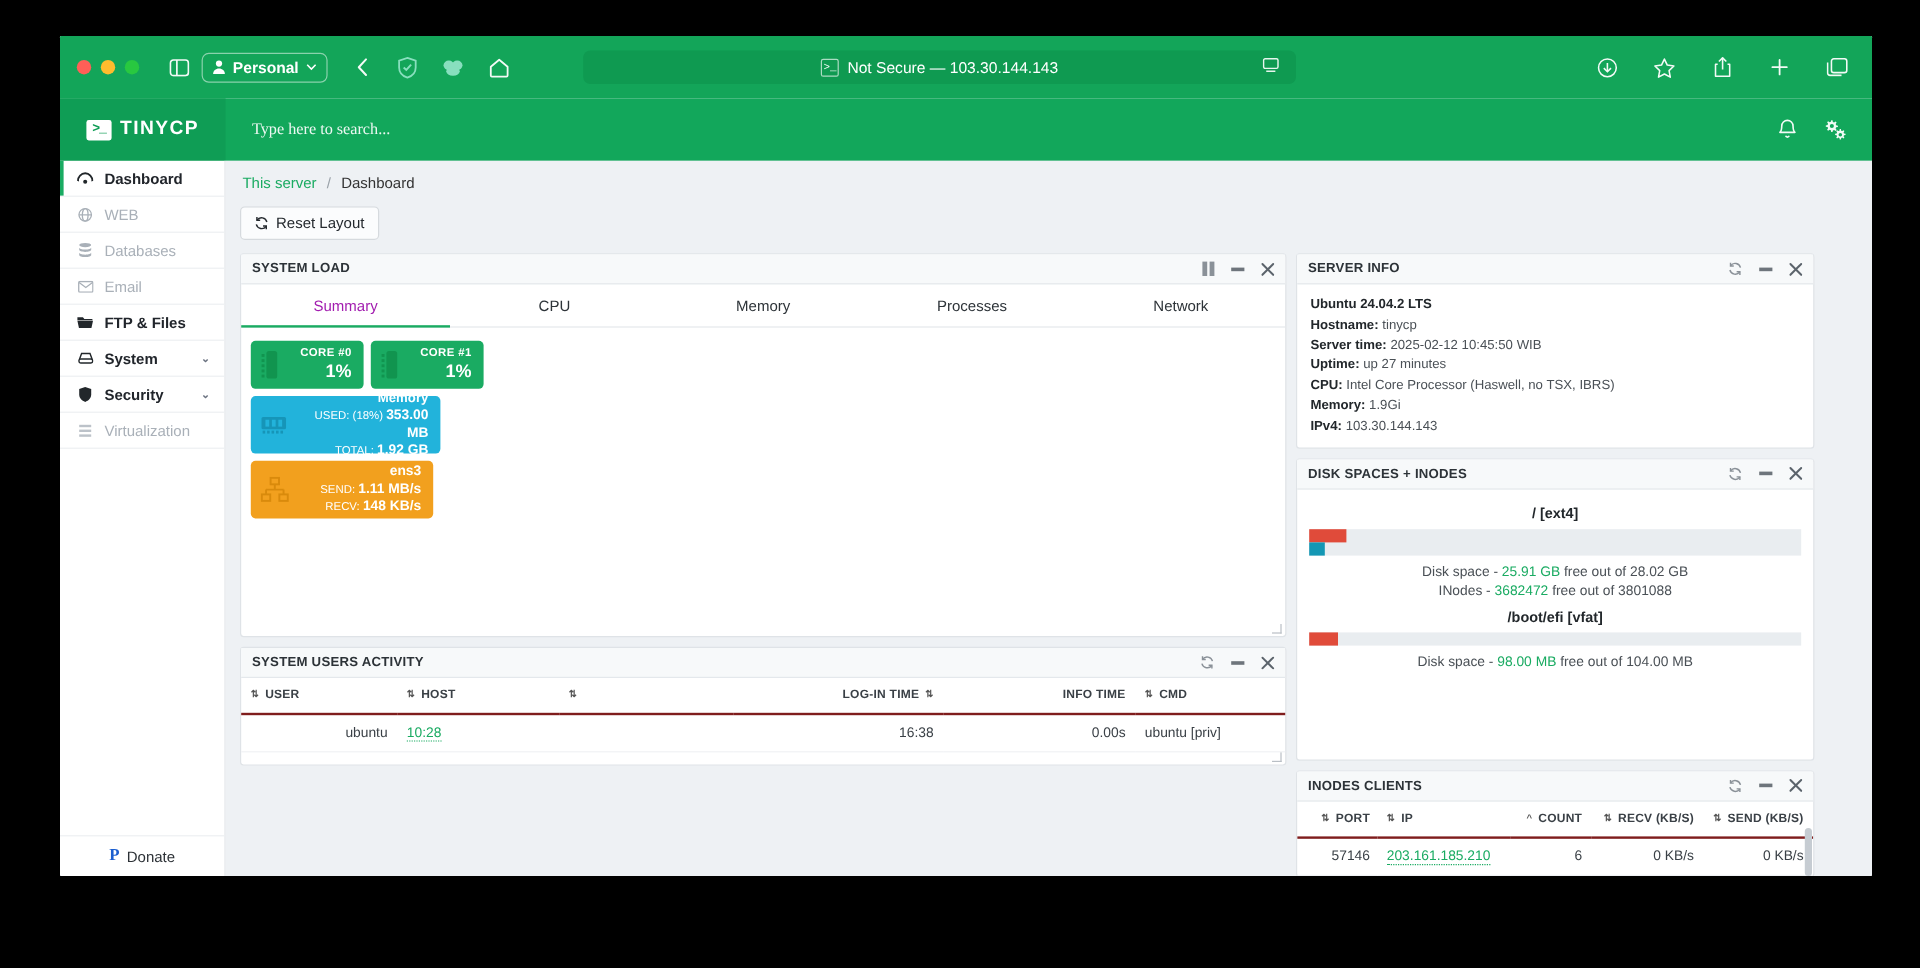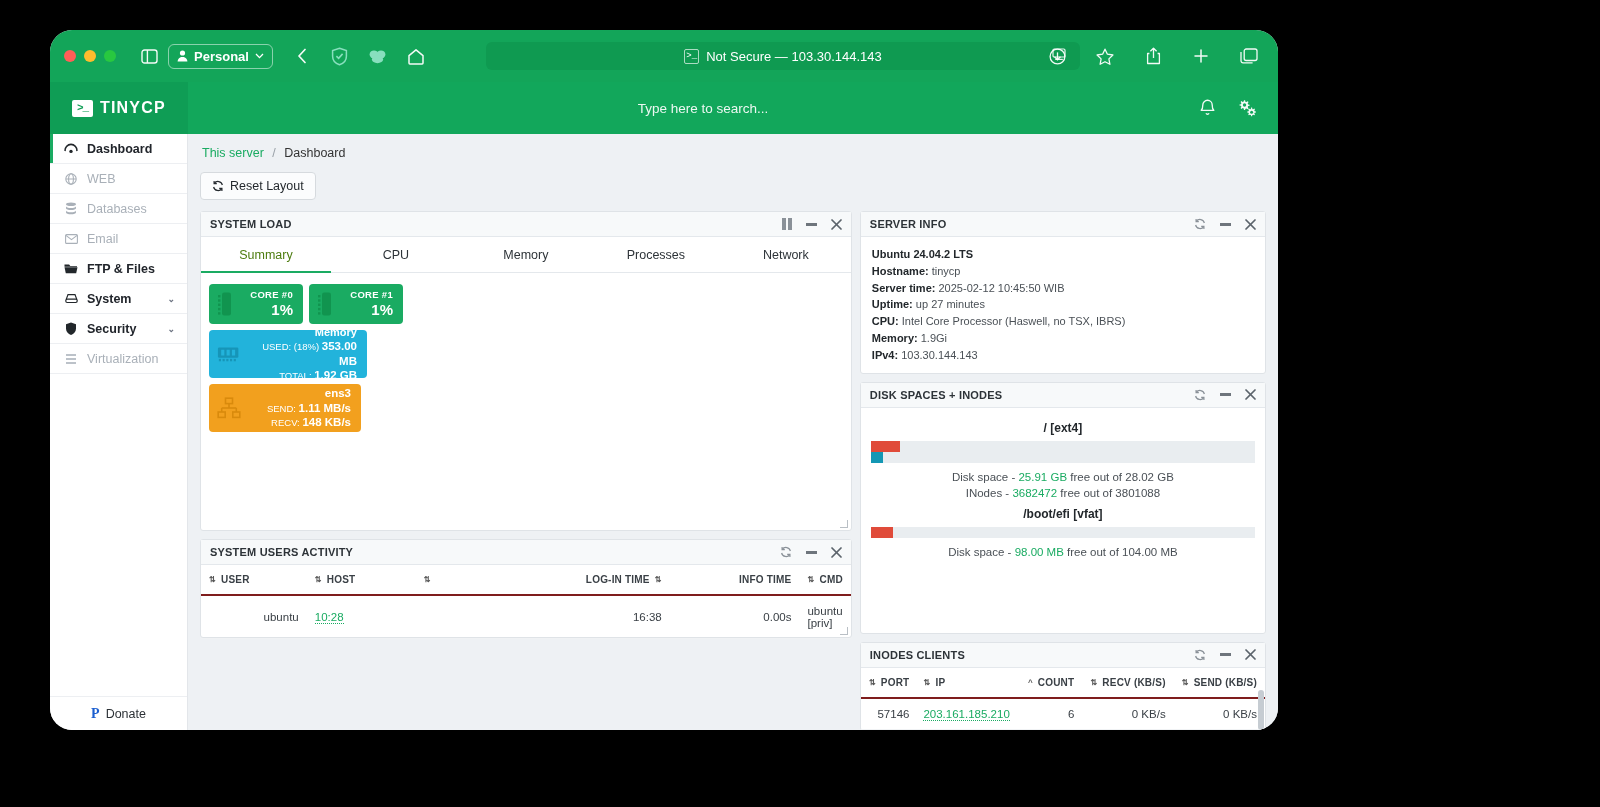--- a/index.html
+++ b/index.html
@@ -5,22 +5,22 @@
   * { box-sizing: border-box; margin: 0; padding: 0; }
   html, body {
     width: 1600px; height: 807px;
     background: #000;
     font-family: "Liberation Sans", sans-serif;
     overflow: hidden;
   }
   .screen {
     position: absolute;
     left: 50px; top: 30px;
-    width: 1228px; height: 700px;
-    border-radius: 22px;
+    width: 1510px; height: 700px;
+    border-radius: 1px;
     overflow: hidden;
     background: #f2f4f6;
     box-shadow: 0 0 0 1px rgba(0,0,0,.2);
   }
 
   
   .browser-bar {
     height: 52px; background: #13a559;
     display: flex; align-items: center;
     padding: 0 14px; gap: 0;
@@ -92,22 +92,21 @@
     display: flex; align-items: center; justify-content: center;
     font-family: "Liberation Mono", monospace;
     letter-spacing: -1px;
   }
   .logo-text {
     color: #fff; font-size: 16px; font-weight: bold; letter-spacing: 1.2px;
   }
   .search-input {
     flex: 1; background: transparent; border: none; outline: none;
     color: #fff; font-size: 13.5px; padding-left: 22px;
-    font-family: Liberation Sans, sans-serif;
-    text-align: center;
+    font-family: Liberation Serif, serif;
   }
   .search-input::placeholder { color: rgba(255,255,255,.92); }
   .header-right { display: flex; align-items: center; gap: 18px; padding-right: 20px; }
   .header-right .chrome-icon { width: 22px; height: 22px; }
 
   
   .app-body { display: flex; height: 596px; }
 
   
   .sidebar {
@@ -181,21 +180,21 @@
   .ctrl-pause i { display: block; width: 4px; height: 12px; background: #8a9198; }
   .ctrl-min { width: 11px; height: 3px; background: #6e757c; }
 
   
   .tabs { display: flex; border-bottom: 1px solid #e4e8ec; }
   .tab {
     flex: 1; text-align: center; padding: 11px 0 9px;
     font-size: 12.5px; color: #2d3338; cursor: pointer;
     border-bottom: 2px solid transparent; margin-bottom: -1px;
   }
-  .tab.active { color: #4d7c0f; border-bottom-color: #1aab62; }
+  .tab.active { color: #a21caf; border-bottom-color: #1aab62; }
 
   .load-body { height: 257px; padding: 11px 8px; position: relative; }
   .widget-row { display: flex; gap: 6px; margin-bottom: 6px; }
   .wcard {
     border-radius: 4px; color: #fff;
     display: flex; align-items: center;
     padding: 6px 10px 6px 8px; gap: 10px;
   }
   .wcard.core { background: #1aab62; width: 94px; height: 40px; }
   .wcard.mem  { background: #22b3db; width: 158px; height: 48px; }

